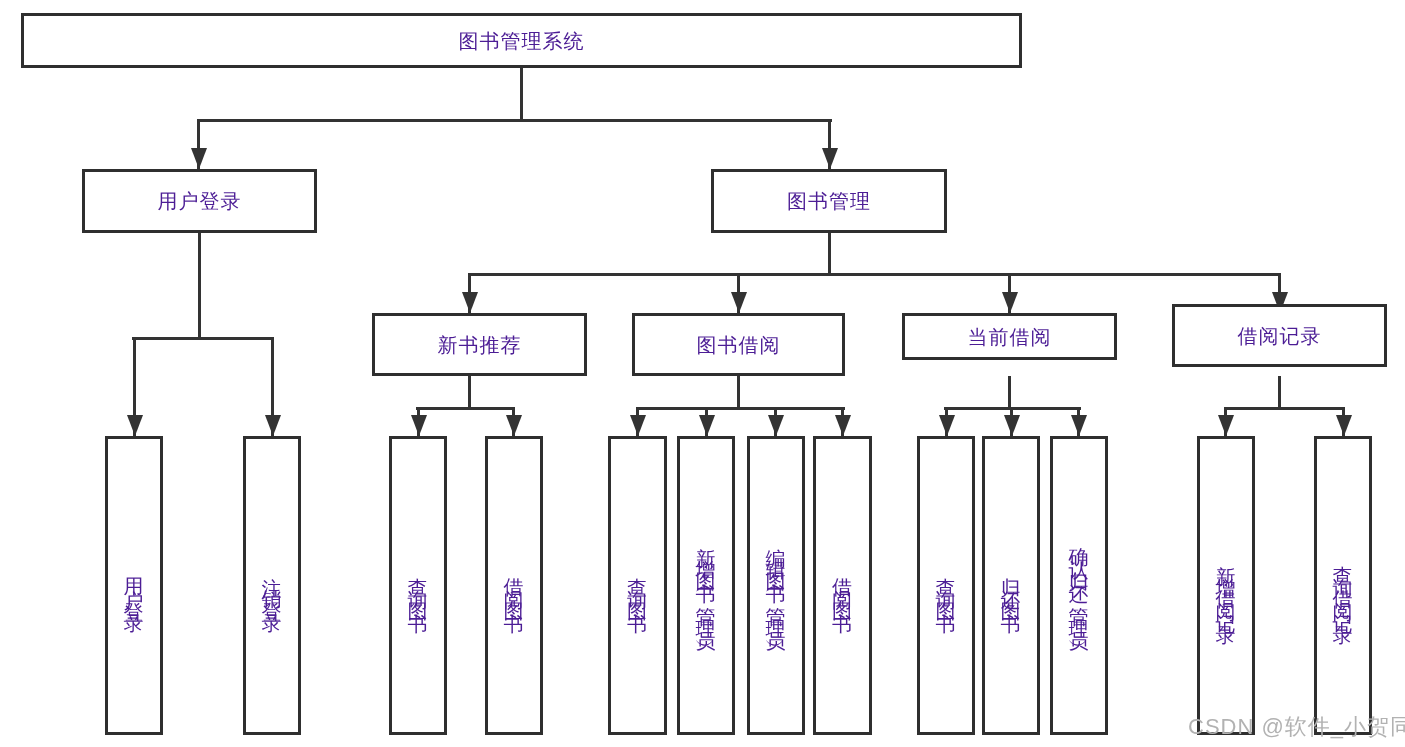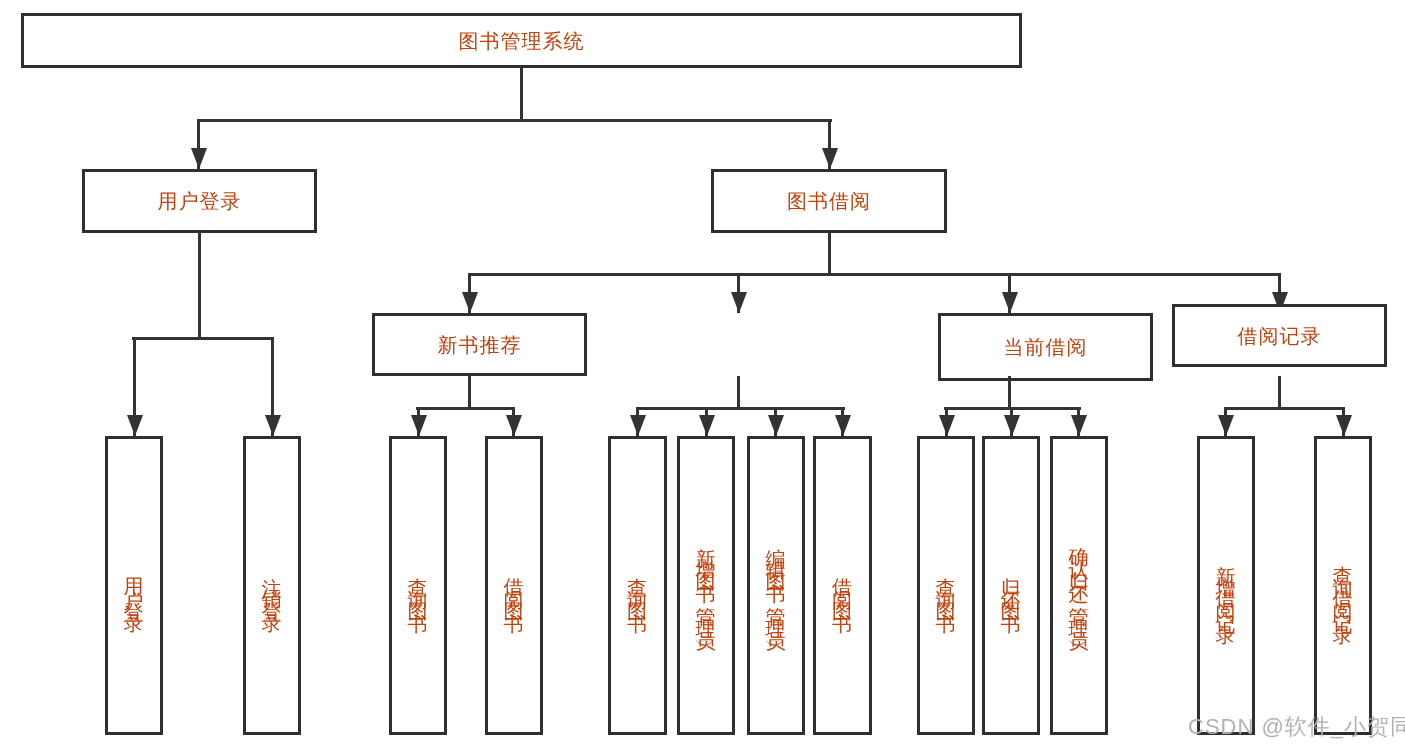--- a/index.html
+++ b/index.html
@@ -17,21 +17,21 @@
   }
   
   .box {
     position: absolute;
     box-sizing: border-box;
     border: 3px solid #2f2f2f;
     background: #ffffff;
     display: flex;
     align-items: center;
     justify-content: center;
-    color: #c2410c;
+    color: #4c1d95;
     font-size: 20px;
     line-height: 1;
     letter-spacing: 1px;
   }
   .leaf .label {
     writing-mode: vertical-rl;
     text-orientation: mixed;
     letter-spacing: 12px;
     font-size: 20px;
     white-space: nowrap;
@@ -83,39 +83,42 @@
 
   <div class="vline" style="left:520px; top:68px; height:51px;"></div>
   <div class="hline" style="left:197px; top:119px; width:635px;"></div>
   <div class="drop" style="left:197px; top:119px; height:50px;"></div>
   <div class="drop" style="left:828px; top:119px; height:50px;"></div>
 
   <div class="box" style="left:82px; top:169px; width:235px; height:64px;">
     <span>用户登录</span>
   </div>
   <div class="box" style="left:711px; top:169px; width:236px; height:64px;">
-    <span>图书借阅</span>
+    <span>图书管理</span>
   </div>
 
   <div class="vline" style="left:198px; top:233px; height:104px;"></div>
   <div class="hline" style="left:132px; top:337px; width:141px;"></div>
   <div class="drop" style="left:133px; top:337px; height:99px;"></div>
   <div class="drop" style="left:271px; top:337px; height:99px;"></div>
 
   <div class="vline" style="left:828px; top:233px; height:40px;"></div>
   <div class="hline" style="left:468px; top:273px; width:813px;"></div>
   <div class="drop" style="left:468px; top:273px; height:40px;"></div>
   <div class="drop" style="left:737px; top:273px; height:40px;"></div>
   <div class="drop" style="left:1008px; top:273px; height:40px;"></div>
   <div class="drop" style="left:1278px; top:273px; height:40px;"></div>
 
   <div class="box" style="left:372px; top:313px; width:215px; height:63px;">
     <span>新书推荐</span>
   </div>
-  <div class="box" style="left:938px; top:313px; width:215px; height:68px;">
+  <div class="box" style="left:632px; top:313px; width:213px; height:63px;">
+    <span>图书借阅</span>
+  </div>
+  <div class="box" style="left:902px; top:313px; width:215px; height:47px;">
     <span>当前借阅</span>
   </div>
   <div class="box" style="left:1172px; top:304px; width:215px; height:63px;">
     <span>借阅记录</span>
   </div>
 
   <div class="vline" style="left:468px; top:376px; height:31px;"></div>
   <div class="hline" style="left:416px; top:407px; width:99px;"></div>
   <div class="drop" style="left:417px; top:407px; height:29px;"></div>
   <div class="drop" style="left:512px; top:407px; height:29px;"></div>

